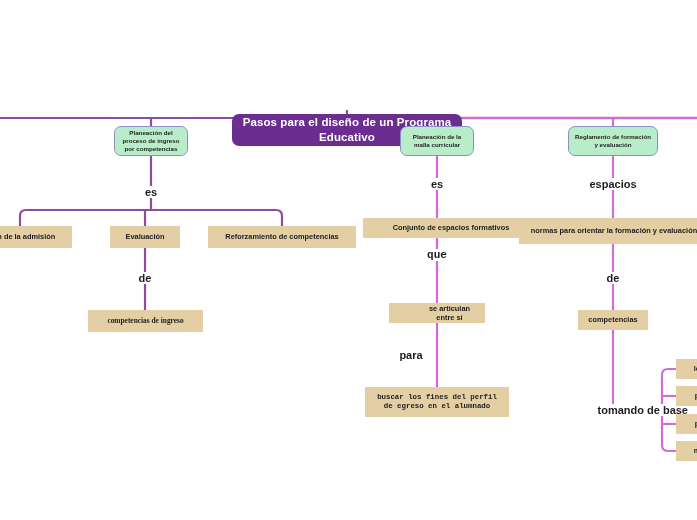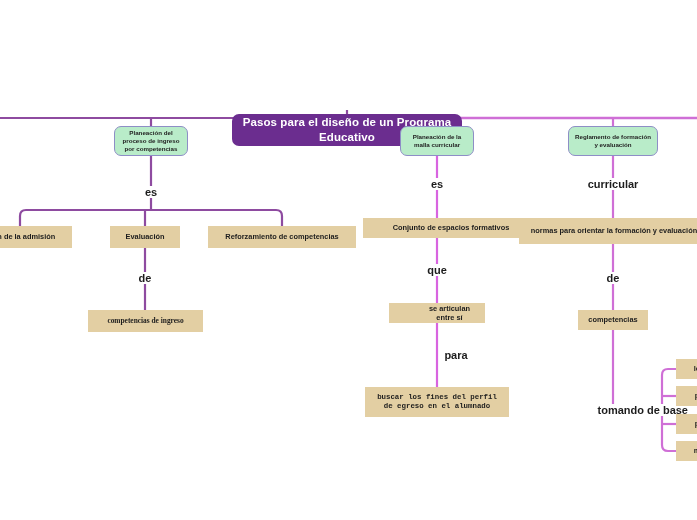--- a/index.html
+++ b/index.html
@@ -133,29 +133,29 @@
   <div class="node node-tan small" style="left:208px; top:226px; width:148px; height:22px;">Reforzamiento de competencias</div>
 
   <div class="edge-label" style="left:145px; top:278px;">de</div>
 
   <div class="node node-tan small" style="left:88px; top:310px; width:115px; height:22px;font-family:Liberation Serif, serif;">competencias de ingreso</div>
 
   <div class="edge-label" style="left:437px; top:184px;">es</div>
 
   <div class="node node-tan small" style="left:363px; top:218px; width:176px; height:20px;">Conjunto de espacios formativos</div>
 
-  <div class="edge-label" style="left:437px; top:270px;">que</div>
+  <div class="edge-label" style="left:437px; top:255px;font-family:Liberation Mono, monospace;">que</div>
 
   <div class="node node-tan small" style="left:389px; top:303px; width:96px; height:20px;padding-left:32px;">se articulan entre sí</div>
 
-  <div class="edge-label" style="left:456px; top:355px;">para</div>
+  <div class="edge-label" style="left:411px; top:355px;">para</div>
 
   <div class="node node-tan small" style="left:365px; top:387px; width:144px; height:30px;font-family:Liberation Mono, monospace;">buscar los fines del perfil de egreso en el alumnado</div>
 
-  <div class="edge-label" style="left:613px; top:184px;">curricular</div>
+  <div class="edge-label" style="left:613px; top:184px;">espacios</div>
 
   <div class="node node-tan small" style="left:519px; top:218px; width:190px; height:26px;">normas para orientar la formación y evaluación</div>
 
   <div class="edge-label" style="left:613px; top:278px;">de</div>
 
   <div class="node node-tan small" style="left:578px; top:310px; width:70px; height:20px;">competencias</div>
 
   <div class="edge-label right-anchor" style="left:651px; top:410px;">tomando de base</div>
 
   <div class="node node-tan small" style="left:676px; top:359px; width:46px; height:20px;">los</div>

